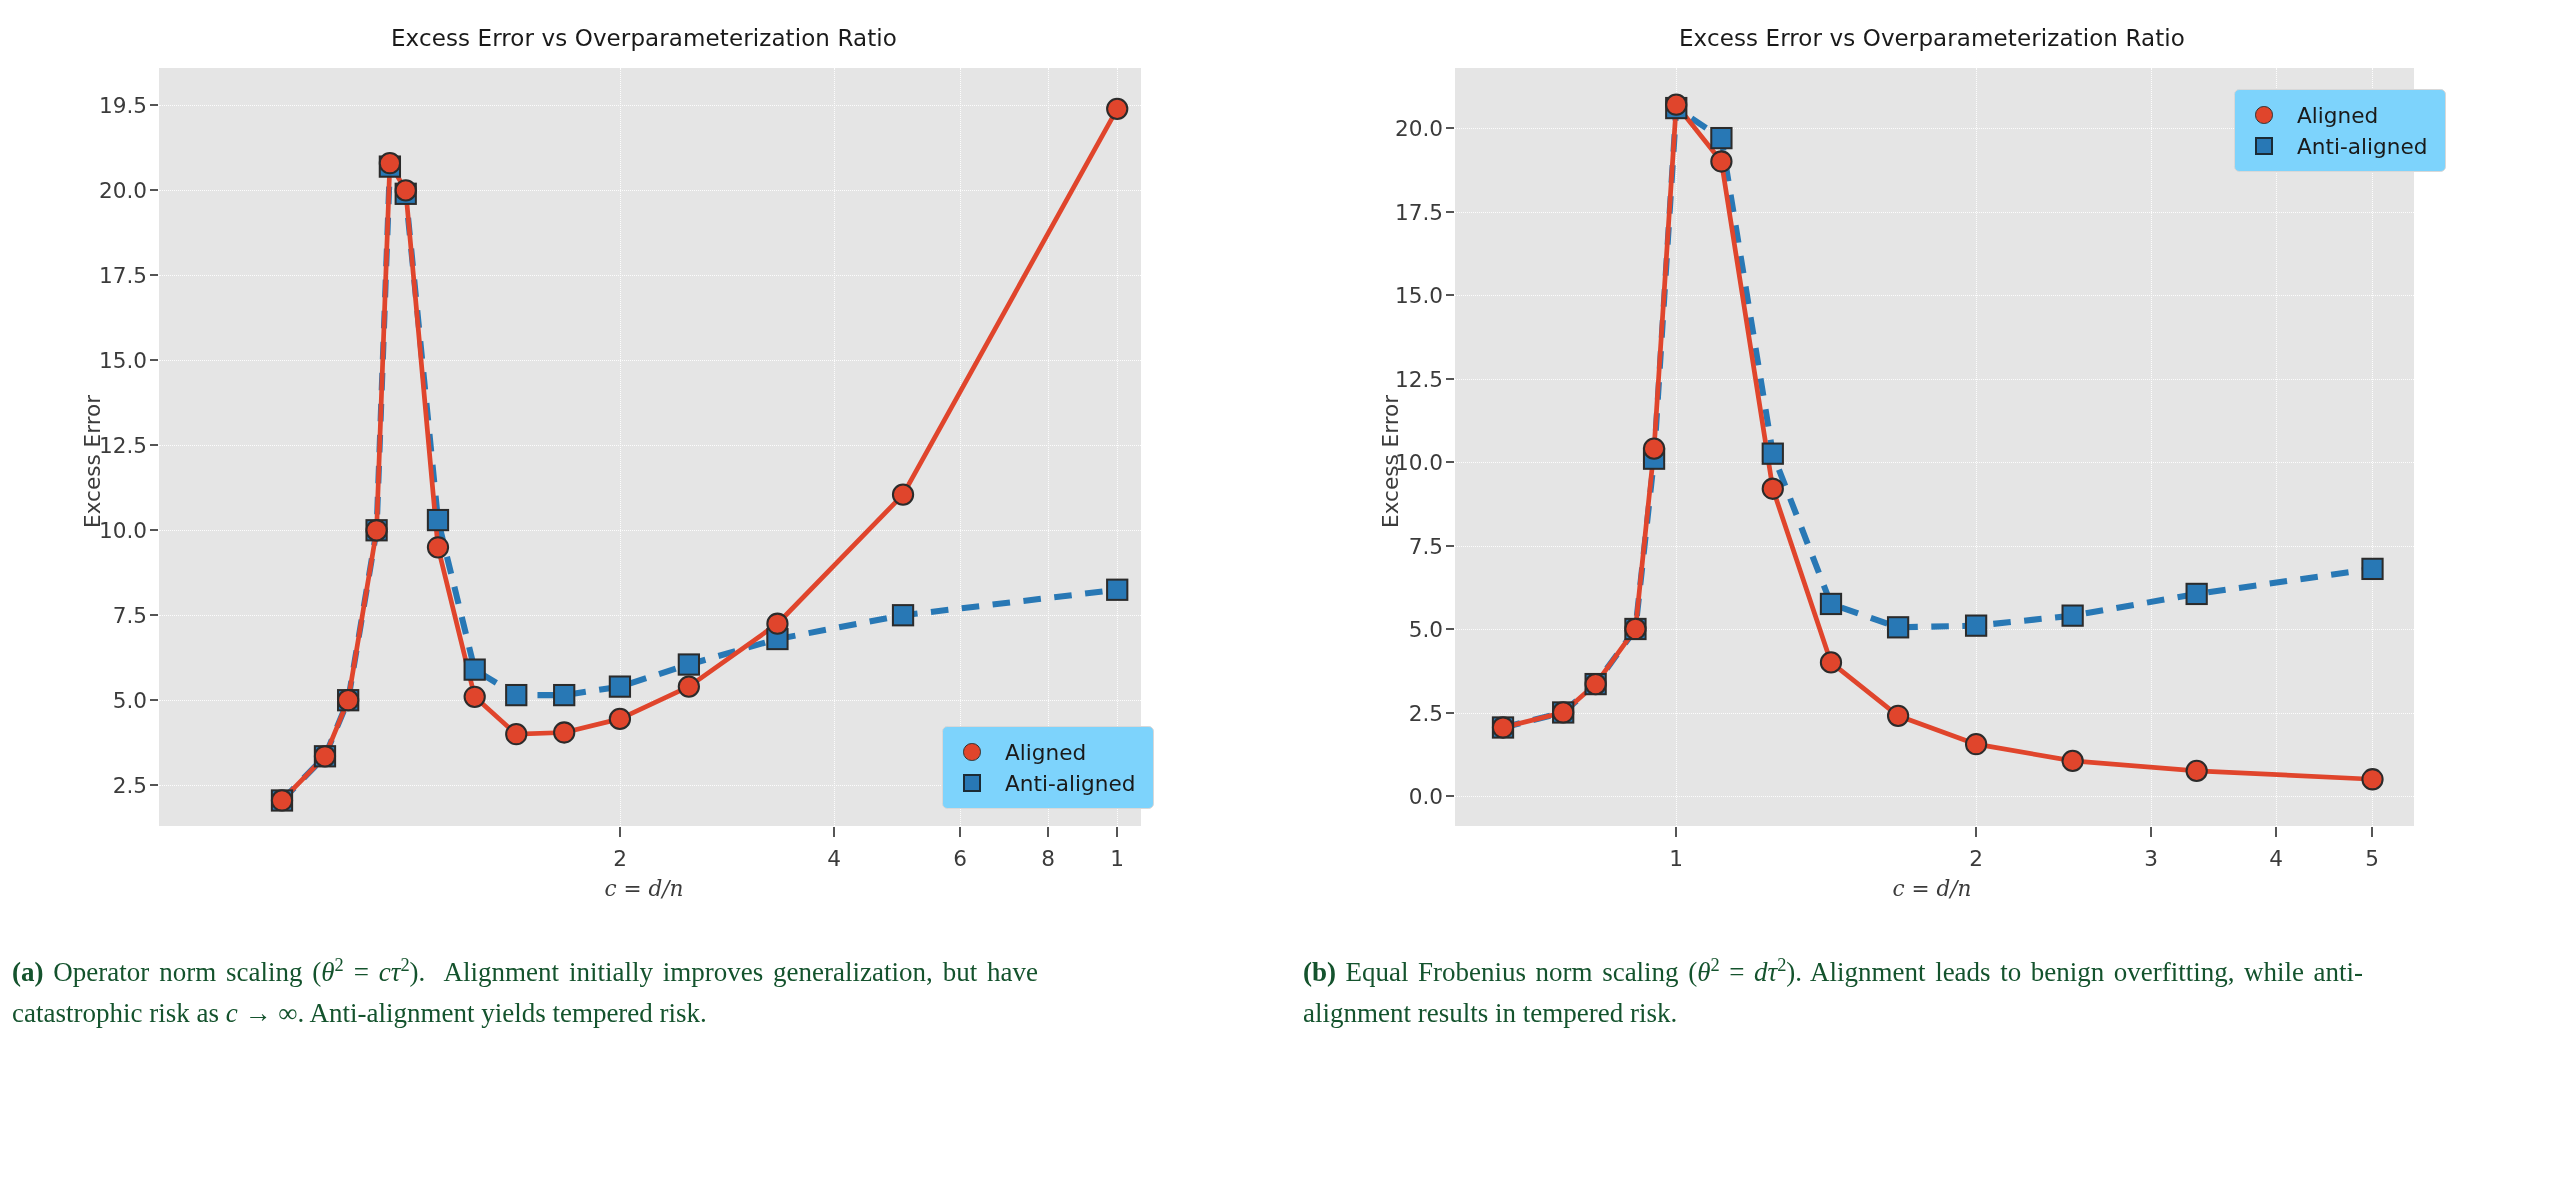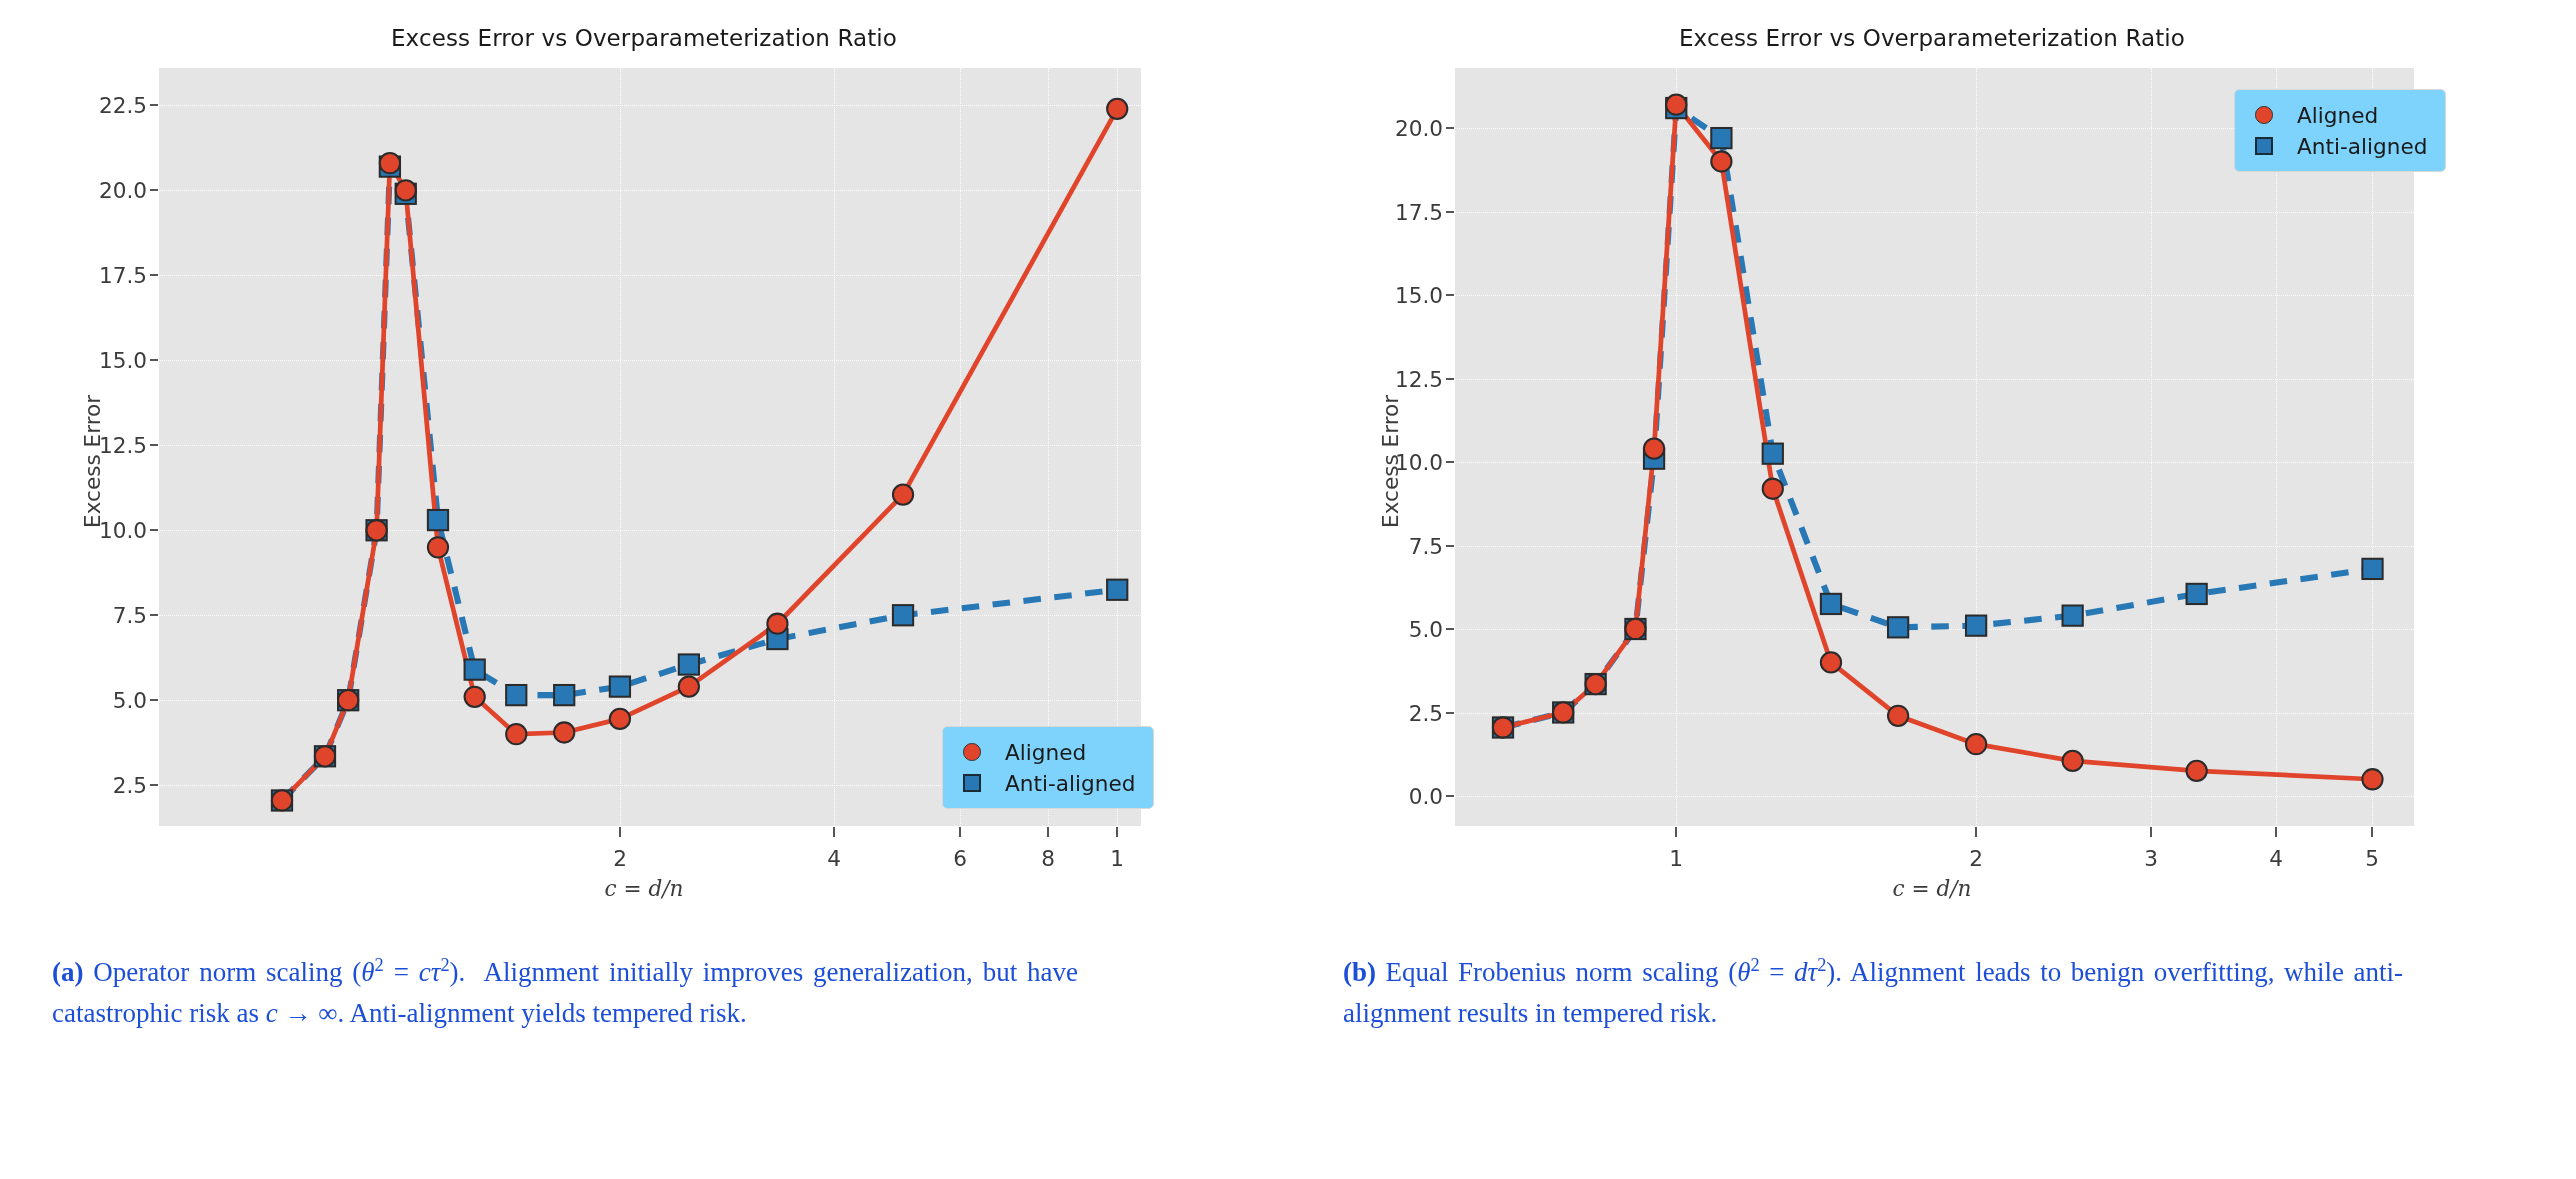--- a/index.html
+++ b/index.html
@@ -65,21 +65,21 @@
   .legend-b{left:2234px;top:74px;}
   .legend-row{display:flex;align-items:center;height:31px;}
   .legend-swatch{width:31px;display:flex;justify-content:center;align-items:center;}
   .dot{width:17.6px;height:17.6px;border-radius:50%;background:#e0452c;border:1.4px solid #333;box-sizing:border-box;}
   .sq{width:17.6px;height:17.6px;background:#2878b5;border:2px solid #1b2b35;box-sizing:border-box;}
   .legend-text{margin-left:17.6px;font-size:21.6px;color:#1a1a1a;
     font-family:"DejaVu Sans",sans-serif;white-space:nowrap;}
 
   .caption{
     position:absolute;font-family:"Liberation Serif",serif;font-size:27px;
-    color:#1d4ed8;line-height:1.52;text-align:justify;margin-left:40px;
+    color:#14532d;line-height:1.52;text-align:justify;
   }
   .caption-a{left:12px;top:952px;width:1026px;}
   .caption-b{left:1303px;top:952px;width:1060px;}
   .caption b{font-weight:bold;}
   .mi{font-style:italic;}
   .msup{font-size:.68em;vertical-align:super;font-style:normal;}
 </style>
 </head>
 <body>
 
@@ -108,21 +108,21 @@
         <div class="ytick-mark" style="top: 292px;"></div>
         <div class="ytick-label" style="top: 292px;">15.0</div>
         <div class="grid-line grid-h" style="top: 207px;"></div>
         <div class="ytick-mark" style="top: 207px;"></div>
         <div class="ytick-label" style="top: 207px;">17.5</div>
         <div class="grid-line grid-h" style="top: 122px;"></div>
         <div class="ytick-mark" style="top: 122px;"></div>
         <div class="ytick-label" style="top: 122px;">20.0</div>
         <div class="grid-line grid-h" style="top: 37px;"></div>
         <div class="ytick-mark" style="top: 37px;"></div>
-        <div class="ytick-label" style="top: 37px;">22.5</div>
+        <div class="ytick-label" style="top: 37px;">19.5</div>
         <div class="grid-line grid-v" style="left: 461px;"></div>
         <div class="xtick-mark" style="left: 461px;"></div>
         <div class="xtick-label" style="left: 461px;">2</div>
         <div class="grid-line grid-v" style="left: 675px;"></div>
         <div class="xtick-mark" style="left: 675px;"></div>
         <div class="xtick-label" style="left: 675px;">4</div>
         <div class="grid-line grid-v" style="left: 801px;"></div>
         <div class="xtick-mark" style="left: 801px;"></div>
         <div class="xtick-label" style="left: 801px;">6</div>
         <div class="grid-line grid-v" style="left: 889px;"></div>

